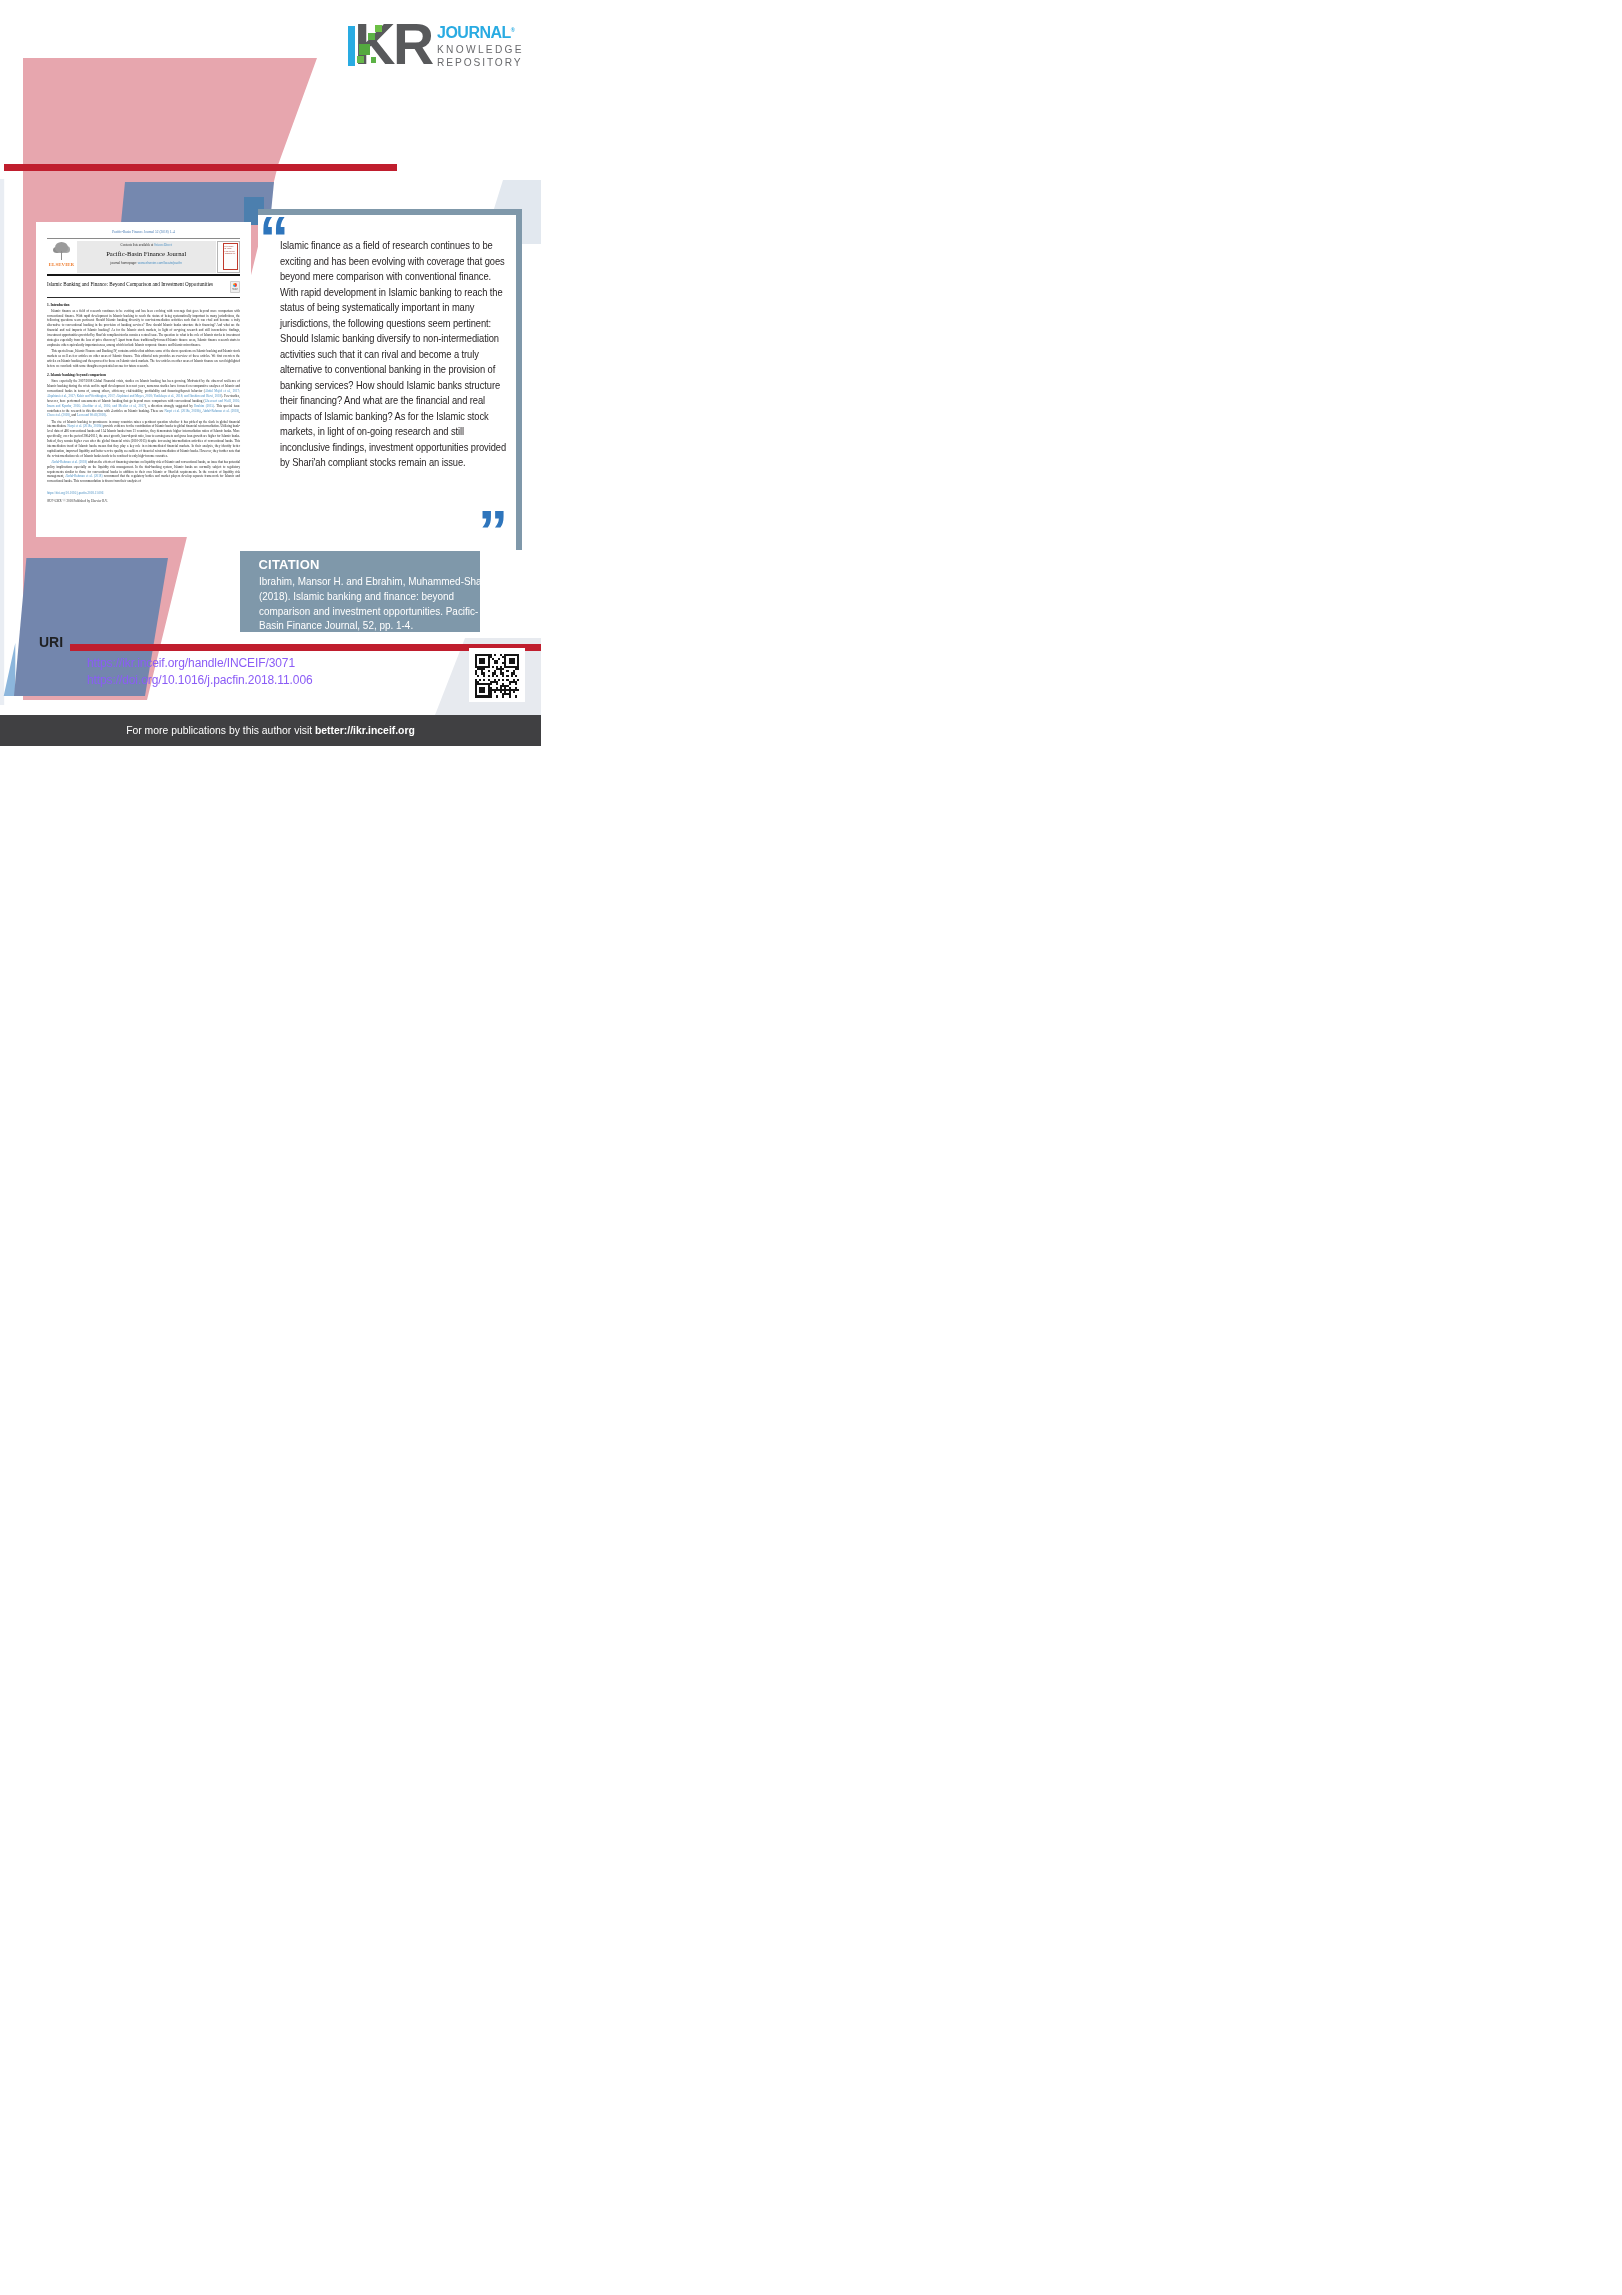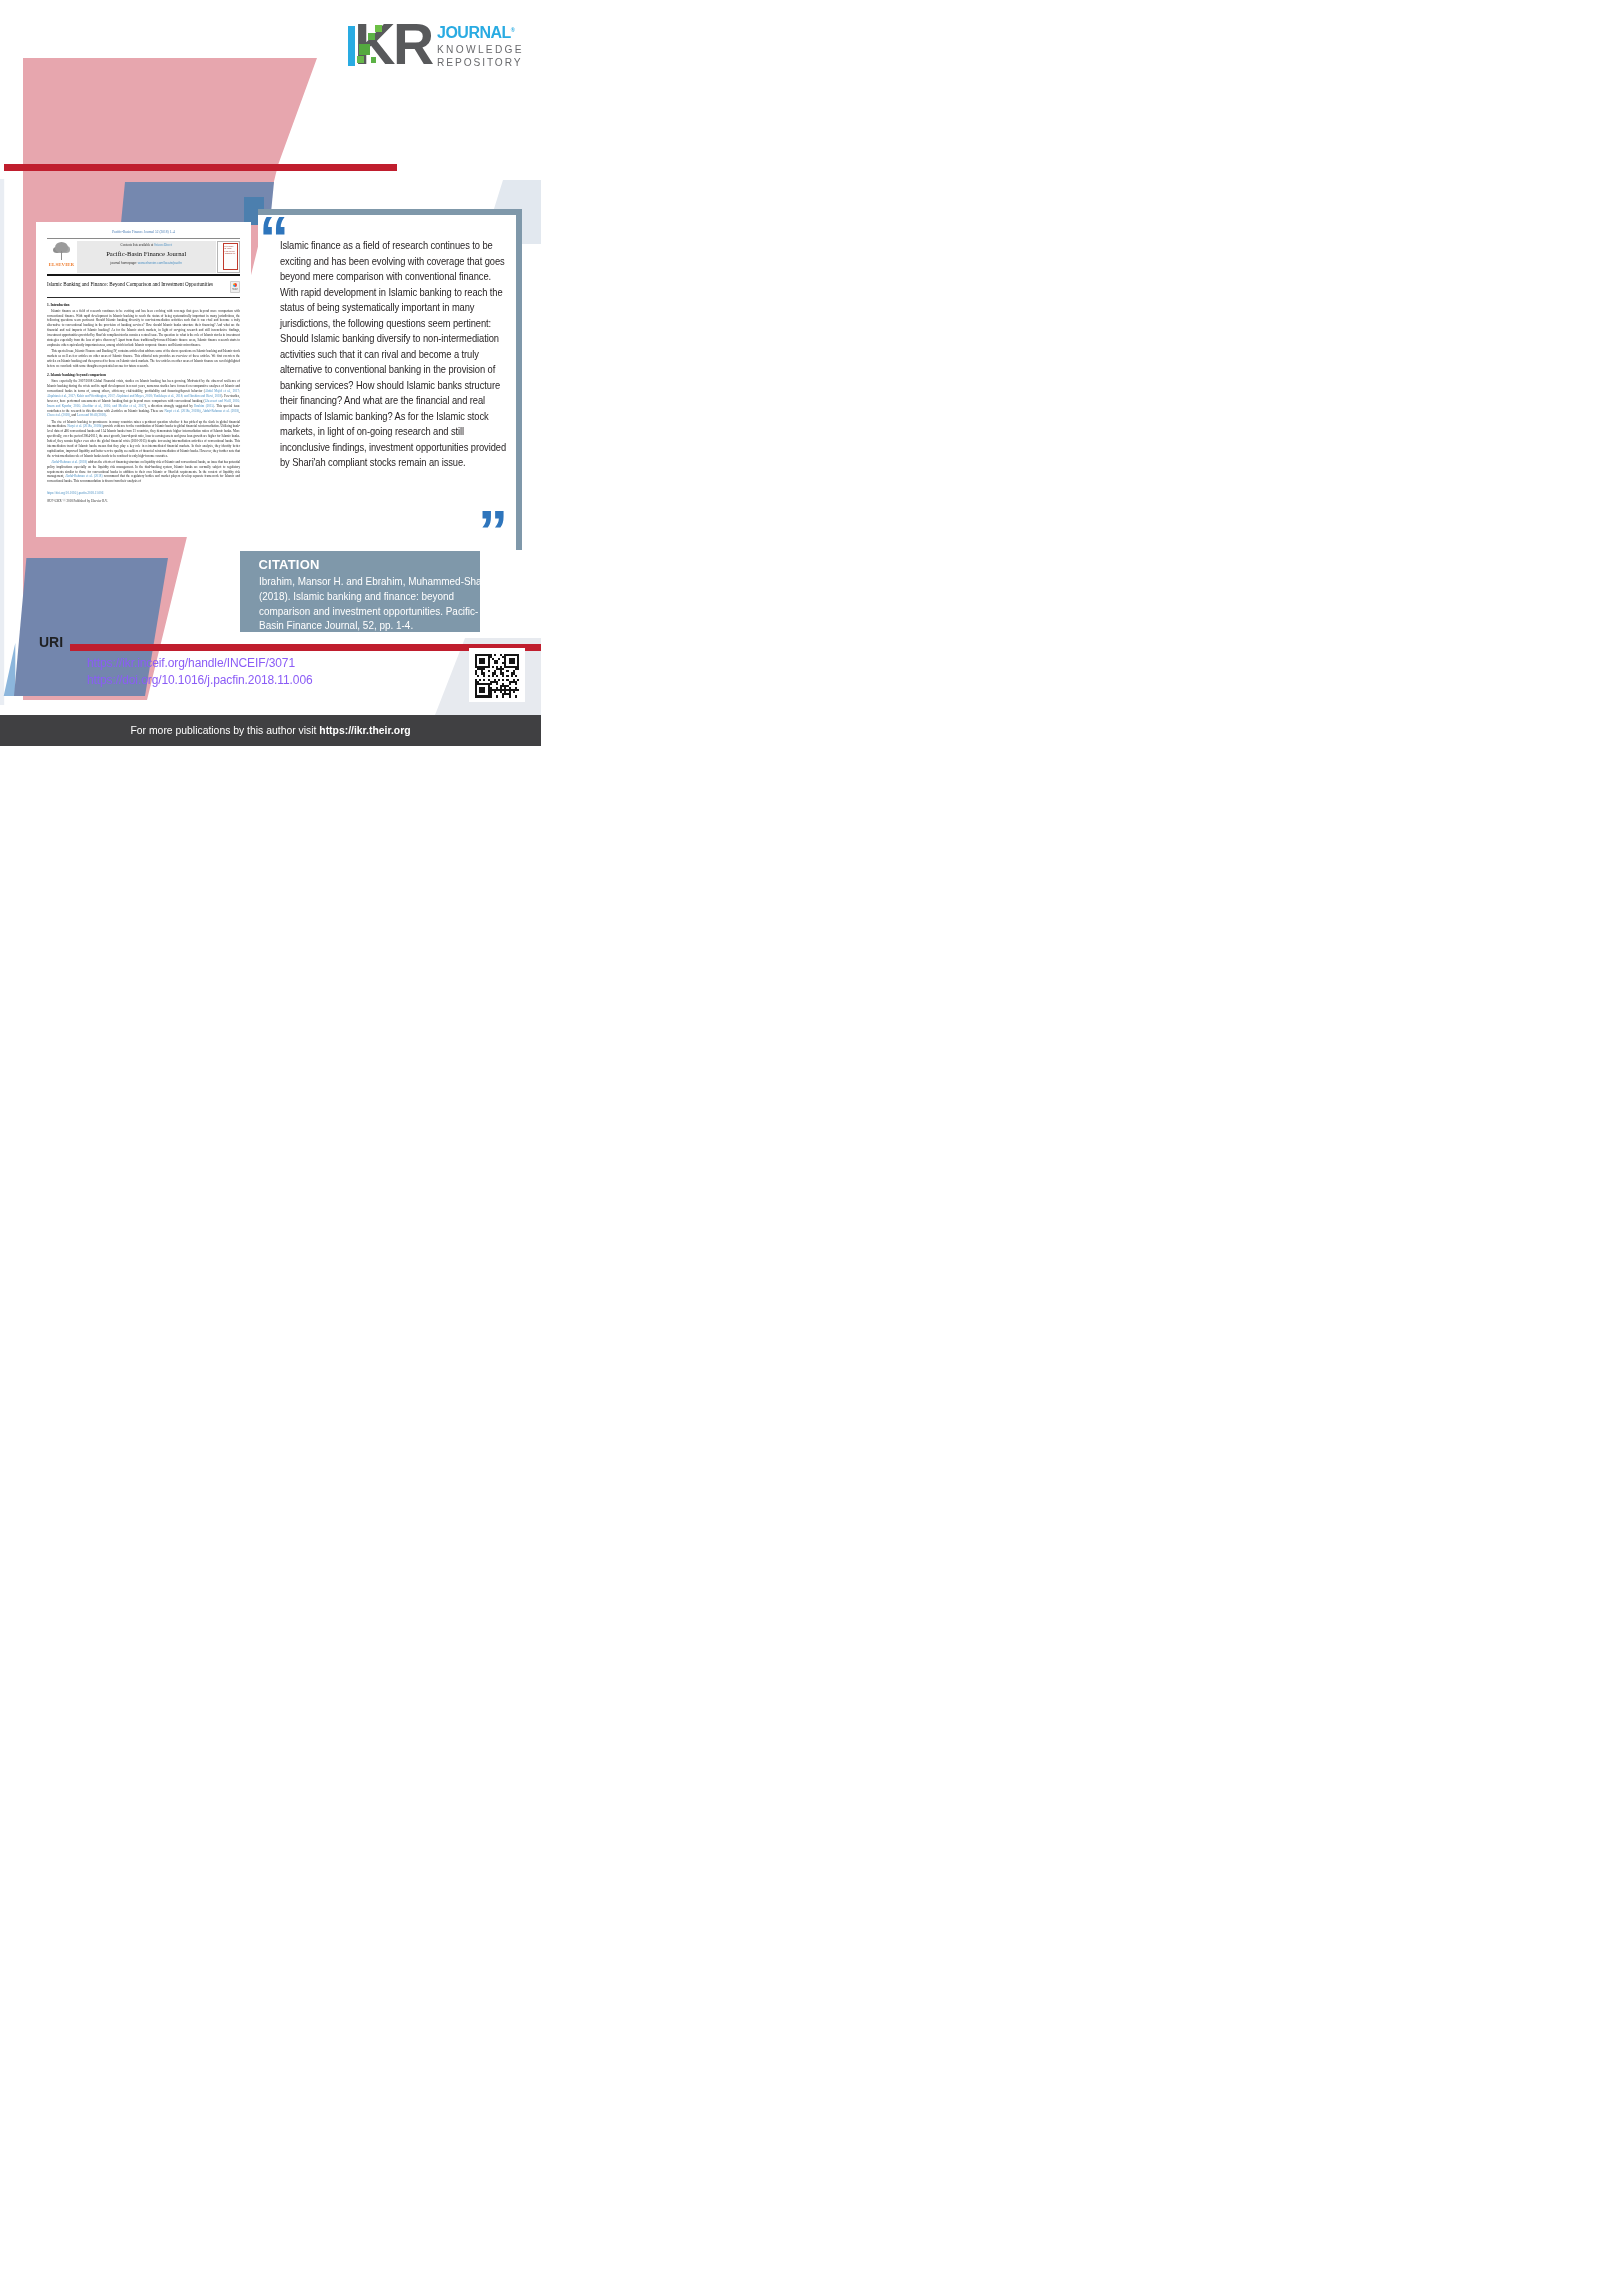--- a/index.html
+++ b/index.html
@@ -644,17 +644,17 @@
         <i></i>
         <i class="d"></i>
         <i></i>
         <i></i>
         <i class="d"></i>
         <i></i>
       </div>
   </div>
 
   <div class="footer">
-    <span>For more publications by this author visit </span><span class="b">https://ikr.their.org</span>
+    <span>For more publications by this author visit </span><span class="b">better://ikr.inceif.org</span>
   </div>
 
 </div>
 
 
 </body></html>

